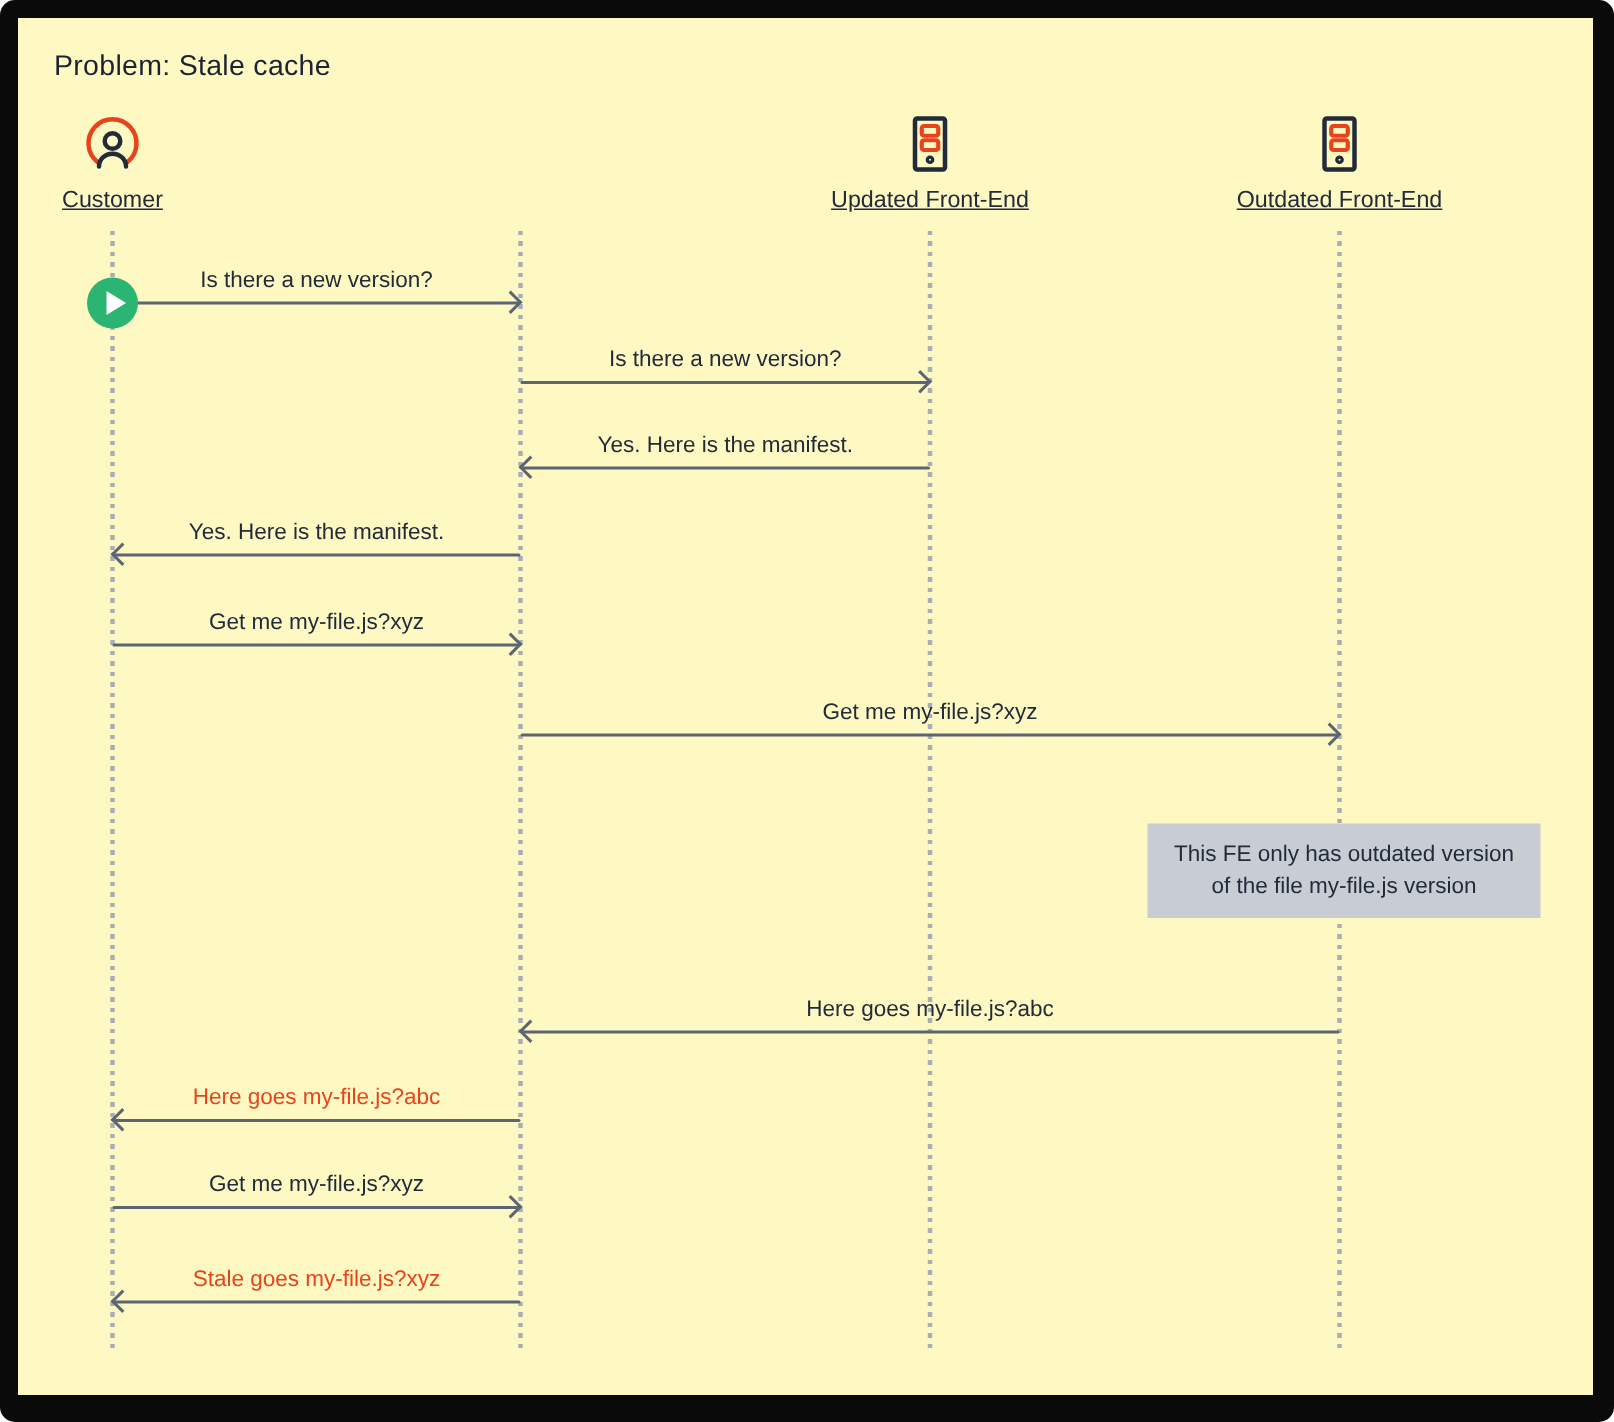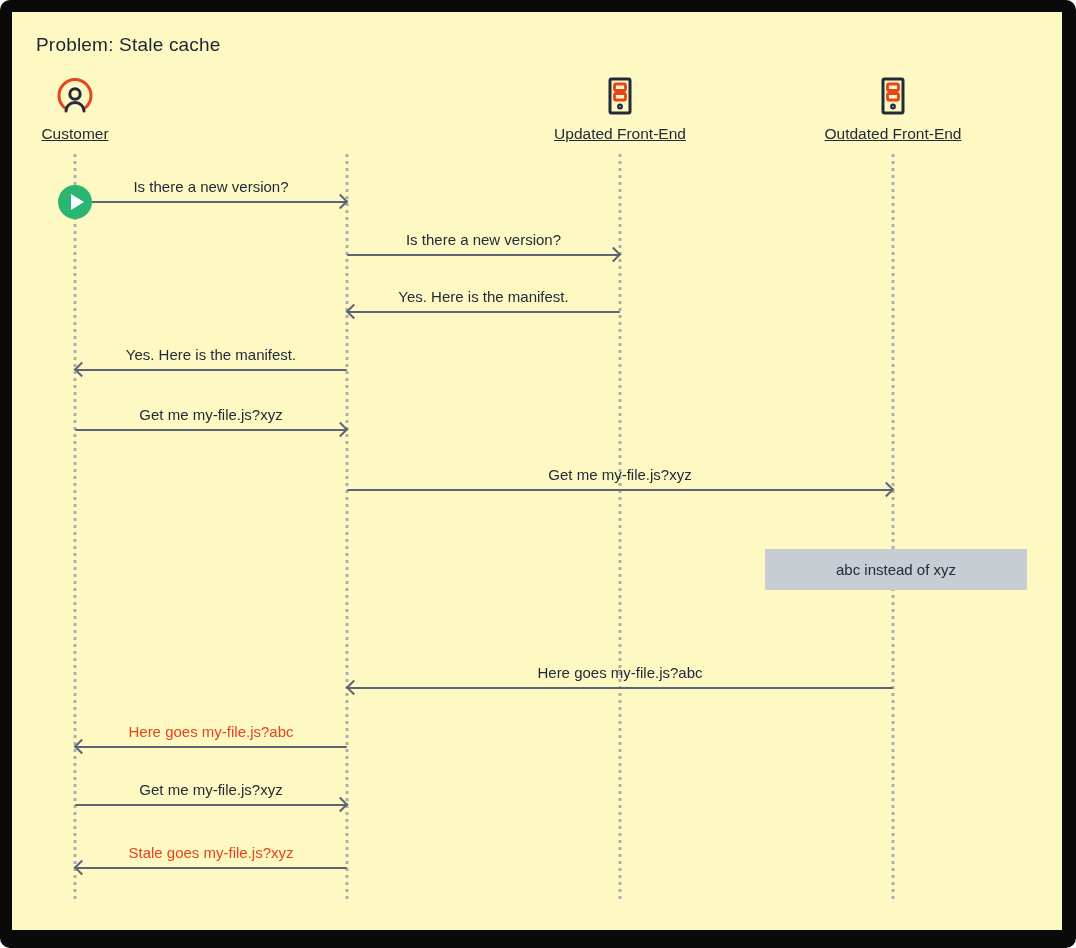--- a/index.html
+++ b/index.html
@@ -165,17 +165,18 @@
       <div class="msg-label">Stale goes my-file.js?xyz</div>
       <div class="msg-line"></div>
       <div class="arrowhead"></div>
     </div>
 
     <div class="play-button" style="left:46px;top:173px">
       <span class="play-icon"></span>
     </div>
 
     <div class="note" style="left:753px;top:537px;width:262px">
-      <div>abc instead of xyz</div>
+      <div>This FE only has outdated version</div>
+      <div>of the file my-file.js version</div>
     </div>
 
   </div>
 </div>
 
 </body></html>

